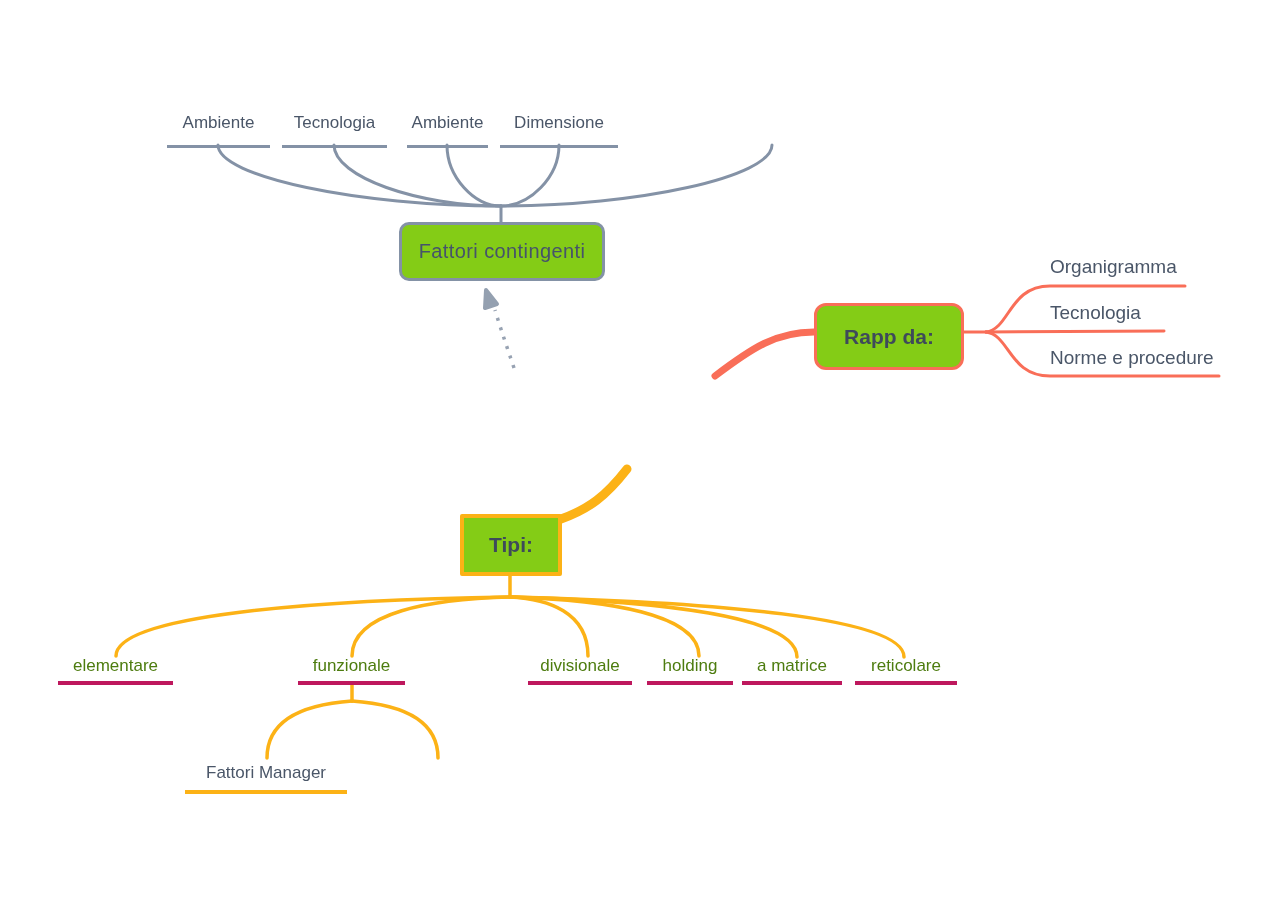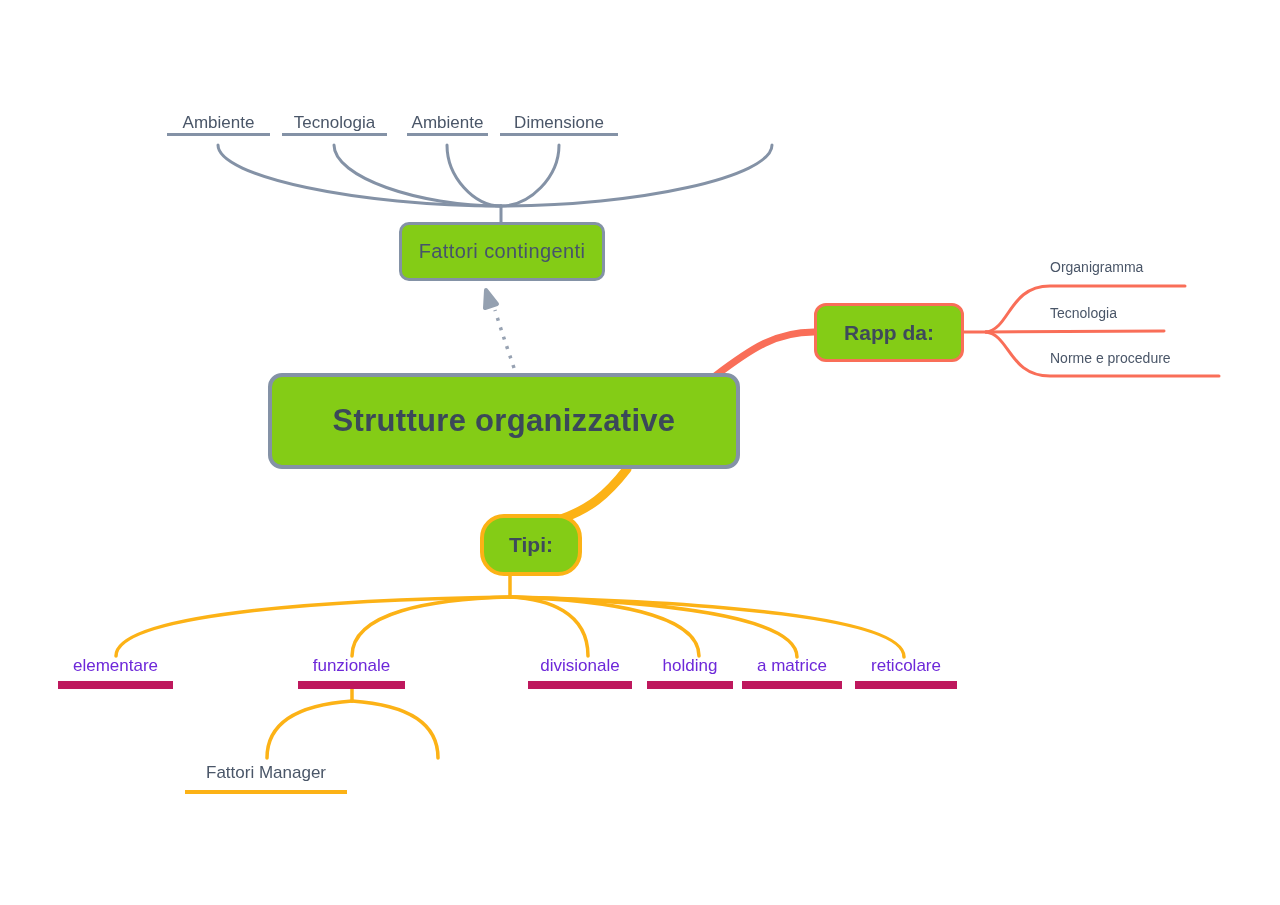--- a/index.html
+++ b/index.html
@@ -9,38 +9,38 @@
   }
   #wires{position:absolute;left:0;top:0;z-index:1;}
   .node-box{
     position:absolute;z-index:2;background:#84cc16;display:flex;align-items:center;justify-content:center;
     box-sizing:border-box;color:#3d4a5c;
   }
   .box-main{left:268px;top:373px;width:472px;height:96px;border:4px solid #8492a6;border-radius:14px;
     font-size:31px;font-weight:700;letter-spacing:.3px;color:#3b4859;}
   .box-fattori{left:399px;top:222px;width:206px;height:59px;border:3px solid #8492a6;border-radius:10px;
     font-size:20px;font-weight:400;letter-spacing:.4px;color:#46536b;}
-  .box-rapp{left:814px;top:303px;width:150px;height:59px;border:3px solid #f96e58;border-radius:12px;
+  .box-rapp{left:814px;top:303px;width:150px;height:67px;border:3px solid #f96e58;border-radius:12px;
     font-size:21px;font-weight:700;color:#3e4a5b;}
-  .box-tipi{left:480px;top:514px;width:102px;height:62px;border:4px solid #fcb216;border-radius:24px;
+  .box-tipi{left:460px;top:514px;width:102px;height:62px;border:4px solid #fcb216;border-radius:2px;
     font-size:21px;font-weight:700;color:#3e4a5b;}
   .toplabel{
     position:absolute;z-index:2;top:113px;line-height:20px;font-size:17px;color:#4a5668;
-    text-align:center;padding-bottom:0;border-bottom:3px solid #8492a6;box-sizing:border-box;
+    text-align:center;padding-bottom:12px;border-bottom:3px solid #8492a6;box-sizing:border-box;
   }
   .botlabel{
-    position:absolute;z-index:2;top:656px;line-height:20px;font-size:17px;color:#6d28d9;
-    text-align:center;padding-bottom:5px;border-bottom:8px solid #be185d;box-sizing:border-box;
+    position:absolute;z-index:2;top:656px;line-height:20px;font-size:17px;color:#4d7c0f;
+    text-align:center;padding-bottom:5px;border-bottom:4px solid #be185d;box-sizing:border-box;
   }
   .sublabel{
     position:absolute;z-index:2;top:763px;line-height:20px;font-size:17px;color:#4a5668;
     text-align:center;padding-bottom:7px;border-bottom:4px solid #fcb216;box-sizing:border-box;
   }
   .rightlabel{
-    position:absolute;z-index:2;left:1050px;line-height:20px;font-size:14px;color:#4a5668;white-space:nowrap;
+    position:absolute;z-index:2;left:1050px;line-height:20px;font-size:19px;color:#4a5668;white-space:nowrap;
   }
 </style>
 </head>
 <body>
 
 <div id="canvas">
 
   <svg id="wires" width="1280" height="905" viewBox="0 0 1280 905">
 
     <g stroke="#8492a6" stroke-width="3" fill="none" stroke-linecap="round">
@@ -78,21 +78,20 @@
       <path d="M 510,597 C 710,602 904,617 904,657"></path>
 
       <path d="M 352,685 L 352,701"></path>
       <path d="M 352,701 C 310,704 267,716 267,758"></path>
       <path d="M 352,701 C 395,704 438,716 438,758"></path>
     </g>
   </svg>
 
   <div class="node-box box-fattori">Fattori contingenti</div>
 
-  <div class="node-box box-main">Strutture organizzative</div>
 
   <div class="node-box box-rapp">Rapp da:</div>
 
   <div class="node-box box-tipi">Tipi:</div>
 
   <div class="toplabel" style="left:167px;width:103px">Ambiente</div>
   <div class="toplabel" style="left:282px;width:105px">Tecnologia</div>
   <div class="toplabel" style="left:407px;width:81px">Ambiente</div>
   <div class="toplabel" style="left:500px;width:118px">Dimensione</div>
 

